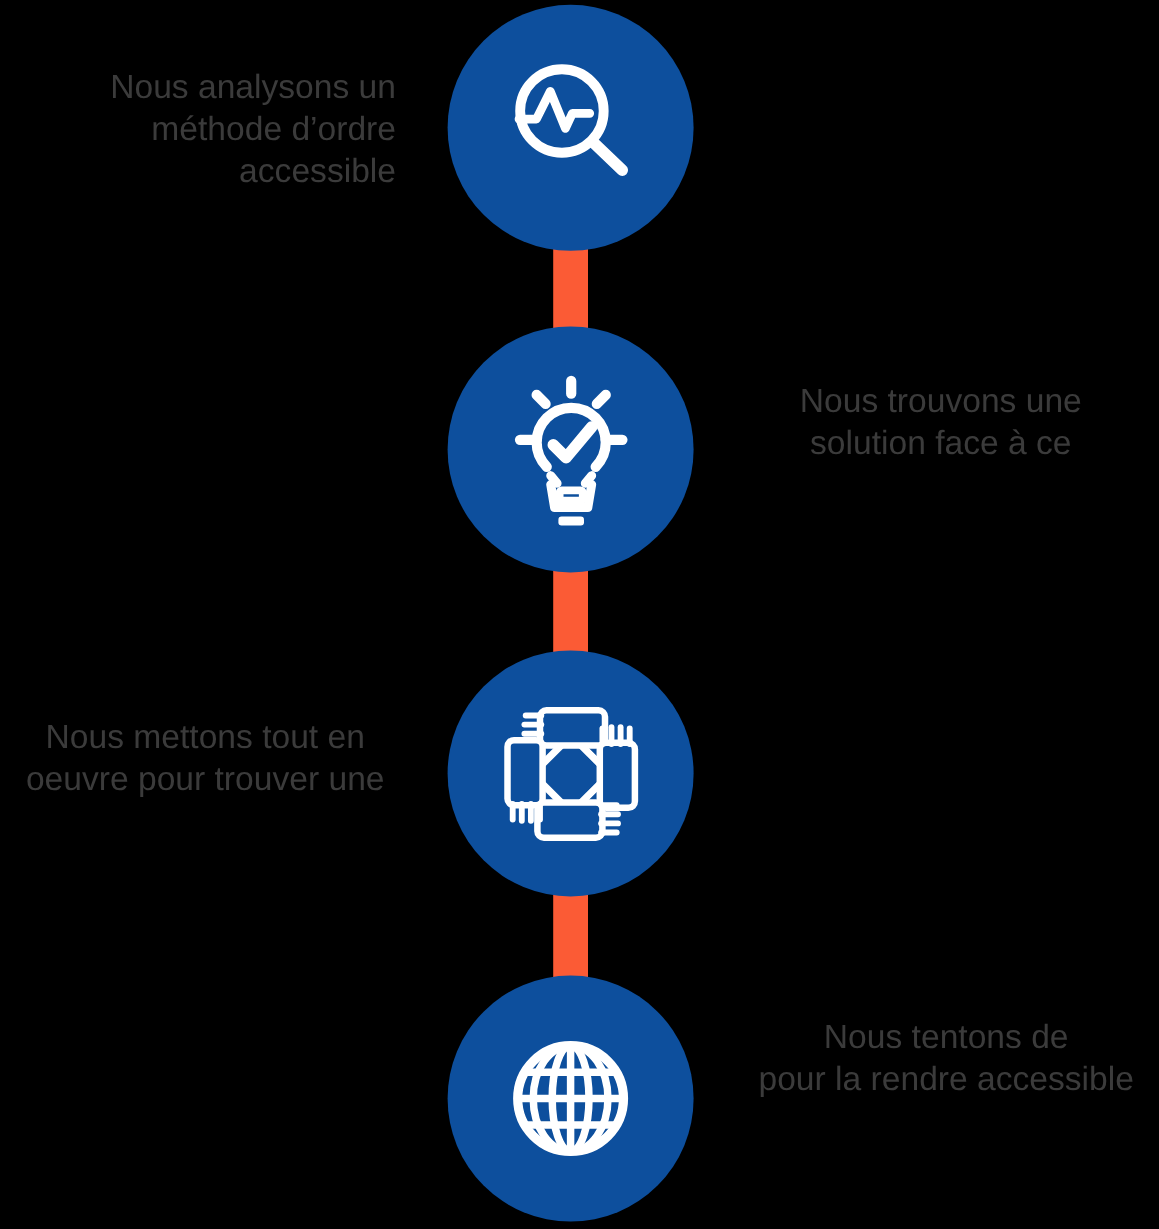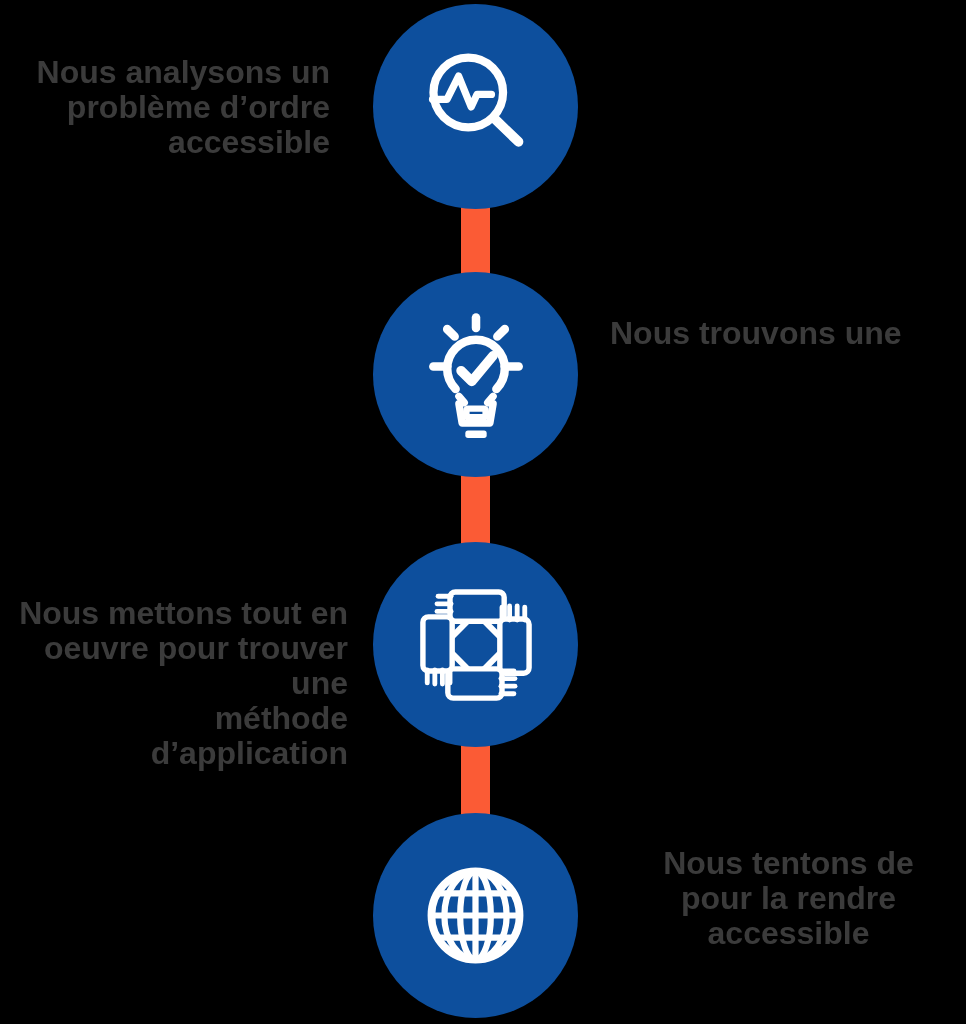--- a/index.html
+++ b/index.html
@@ -16,25 +16,25 @@
     background:var(--orange);
   }
   .circle{
     position:absolute; left:373px; width:205px; height:205px;
     background:var(--blue); border-radius:50%;
     display:flex; align-items:center; justify-content:center;
   }
   .c1{top:4px;} .c2{top:272px;} .c3{top:542px;} .c4{top:813px;}
   .label{
     position:absolute; color:var(--text);
-    font-size:32px; line-height:35px; font-weight:bold;
+    font-size:28px; line-height:35px; font-weight:normal;
   }
   .l1{left:10px; top:55px; width:320px; text-align:right;}
-  .l2{left:610px; top:316px; width:348px; text-align:left;}
-  .l3{left:18px; top:596px; width:330px; text-align:right;}
+  .l2{left:610px; top:316px; width:348px; text-align:center;}
+  .l3{left:6px; top:596px; width:330px; text-align:center;}
   .l4{left:612px; top:846px; width:353px; text-align:center;}
   svg .st{stroke:var(--icon); fill:none;}
   svg .fillw{fill:var(--icon); stroke:none;}
   svg .handfill{fill:var(--blue); stroke:var(--icon);}
 </style>
 </head>
 <body>
 
 <div id="canvas">
 
@@ -42,21 +42,21 @@
 
   <div class="circle c1">
     <svg width="116" height="116" viewBox="0 0 120 120">
       <circle class="st" cx="52" cy="45" r="36" stroke-width="8.5"></circle>
       <line class="st" x1="79" y1="72" x2="104" y2="96" stroke-width="10" stroke-linecap="round"></line>
       <polyline class="st" points="15,52 30,52 42,28 55,60 61,47 76,47" stroke-width="7.5" stroke-linecap="round" stroke-linejoin="round"></polyline>
     </svg>
   </div>
   <div class="label l1">
     <div>Nous analysons un</div>
-    <div>problème d’ordre</div>
+    <div>méthode d’ordre</div>
     <div>accessible</div>
   </div>
 
   <div class="circle c2">
     <svg width="128" height="128" viewBox="0 0 120 120">
       <line class="st" x1="60" y1="6" x2="60" y2="16" stroke-width="8" stroke-linecap="round"></line>
       <line class="st" x1="33" y1="17" x2="40" y2="24" stroke-width="8" stroke-linecap="round"></line>
       <line class="st" x1="87" y1="17" x2="80" y2="24" stroke-width="8" stroke-linecap="round"></line>
       <line class="st" x1="20" y1="52" x2="33" y2="52" stroke-width="8" stroke-linecap="round"></line>
       <line class="st" x1="100" y1="52" x2="87" y2="52" stroke-width="8" stroke-linecap="round"></line>
@@ -64,41 +64,41 @@
       <line class="st" x1="44" y1="80" x2="49" y2="86" stroke-width="7" stroke-linecap="round"></line>
       <line class="st" x1="76" y1="80" x2="71" y2="86" stroke-width="7" stroke-linecap="round"></line>
       <polyline class="st" points="46,56 56,66 76,42" stroke-width="9" stroke-linecap="round" stroke-linejoin="round"></polyline>
       <path class="st" d="M44,87 L47,105 L73,105 L76,87" stroke-width="7" stroke-linejoin="round" stroke-linecap="round"></path>
       <rect class="st" x="51" y="91.5" width="18" height="8" rx="1.5" stroke-width="6"></rect>
       <rect class="fillw" x="50" y="112" width="20" height="7" rx="2.5"></rect>
     </svg>
   </div>
   <div class="label l2">
     <div>Nous trouvons une</div>
+    <div>solution face à ce</div>
   </div>
 
   <div class="circle c3">
     <svg width="130" height="130" viewBox="0 0 120 120">
       <rect class="st" x="39" y="39" width="42" height="42" rx="9" stroke-width="5.5" transform="rotate(45 60 60)"></rect>
       <g id="hand0">
         <rect class="handfill" x="36" y="11" width="50" height="27" rx="5" stroke-width="5"></rect>
         <line class="st" x1="25" y1="15" x2="37" y2="15" stroke-width="4.5" stroke-linecap="round"></line>
         <line class="st" x1="24" y1="22" x2="37" y2="22" stroke-width="4.5" stroke-linecap="round"></line>
         <line class="st" x1="24" y1="29" x2="37" y2="29" stroke-width="4.5" stroke-linecap="round"></line>
         <line class="st" x1="25" y1="36" x2="37" y2="36" stroke-width="4.5" stroke-linecap="round"></line>
       </g>
       <use href="#hand0" transform="rotate(90 60 60)"></use>
       <use href="#hand0" transform="rotate(180 60 60)"></use>
       <use href="#hand0" transform="rotate(270 60 60)"></use>
     </svg>
   </div>
   <div class="label l3">
     <div>Nous mettons tout en</div>
     <div>oeuvre pour trouver une</div>
-    <div>méthode d’application</div>
   </div>
 
   <div class="circle c4">
     <svg width="115" height="115" viewBox="0 0 120 120">
       <circle class="st" cx="60" cy="60" r="46" stroke-width="8"></circle>
       <ellipse class="st" cx="60" cy="60" rx="16" ry="46" stroke-width="6.5"></ellipse>
       <ellipse class="st" cx="60" cy="60" rx="32.5" ry="46" stroke-width="6.5"></ellipse>
       <line class="st" x1="60" y1="14" x2="60" y2="106" stroke-width="6.5"></line>
       <line class="st" x1="20.5" y1="37" x2="99.5" y2="37" stroke-width="6.5"></line>
       <line class="st" x1="14" y1="60" x2="106" y2="60" stroke-width="6.5"></line>

